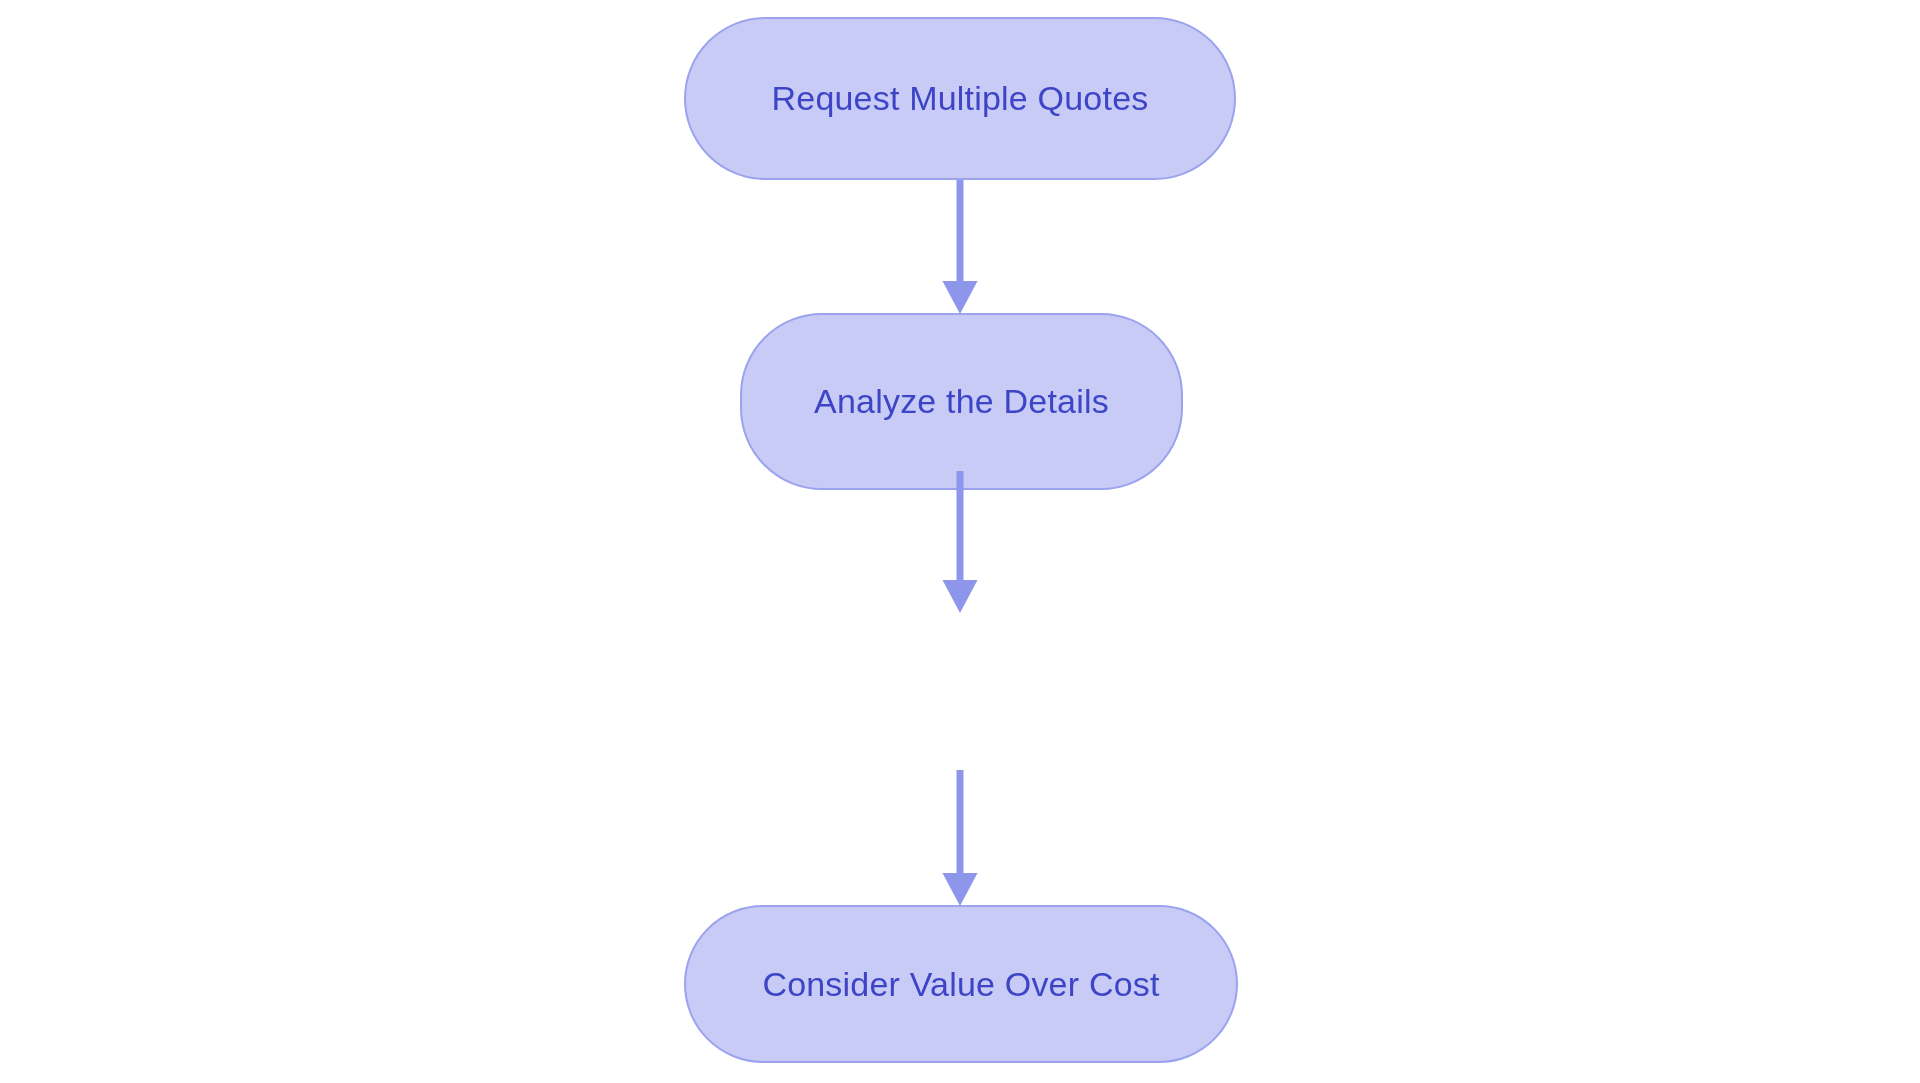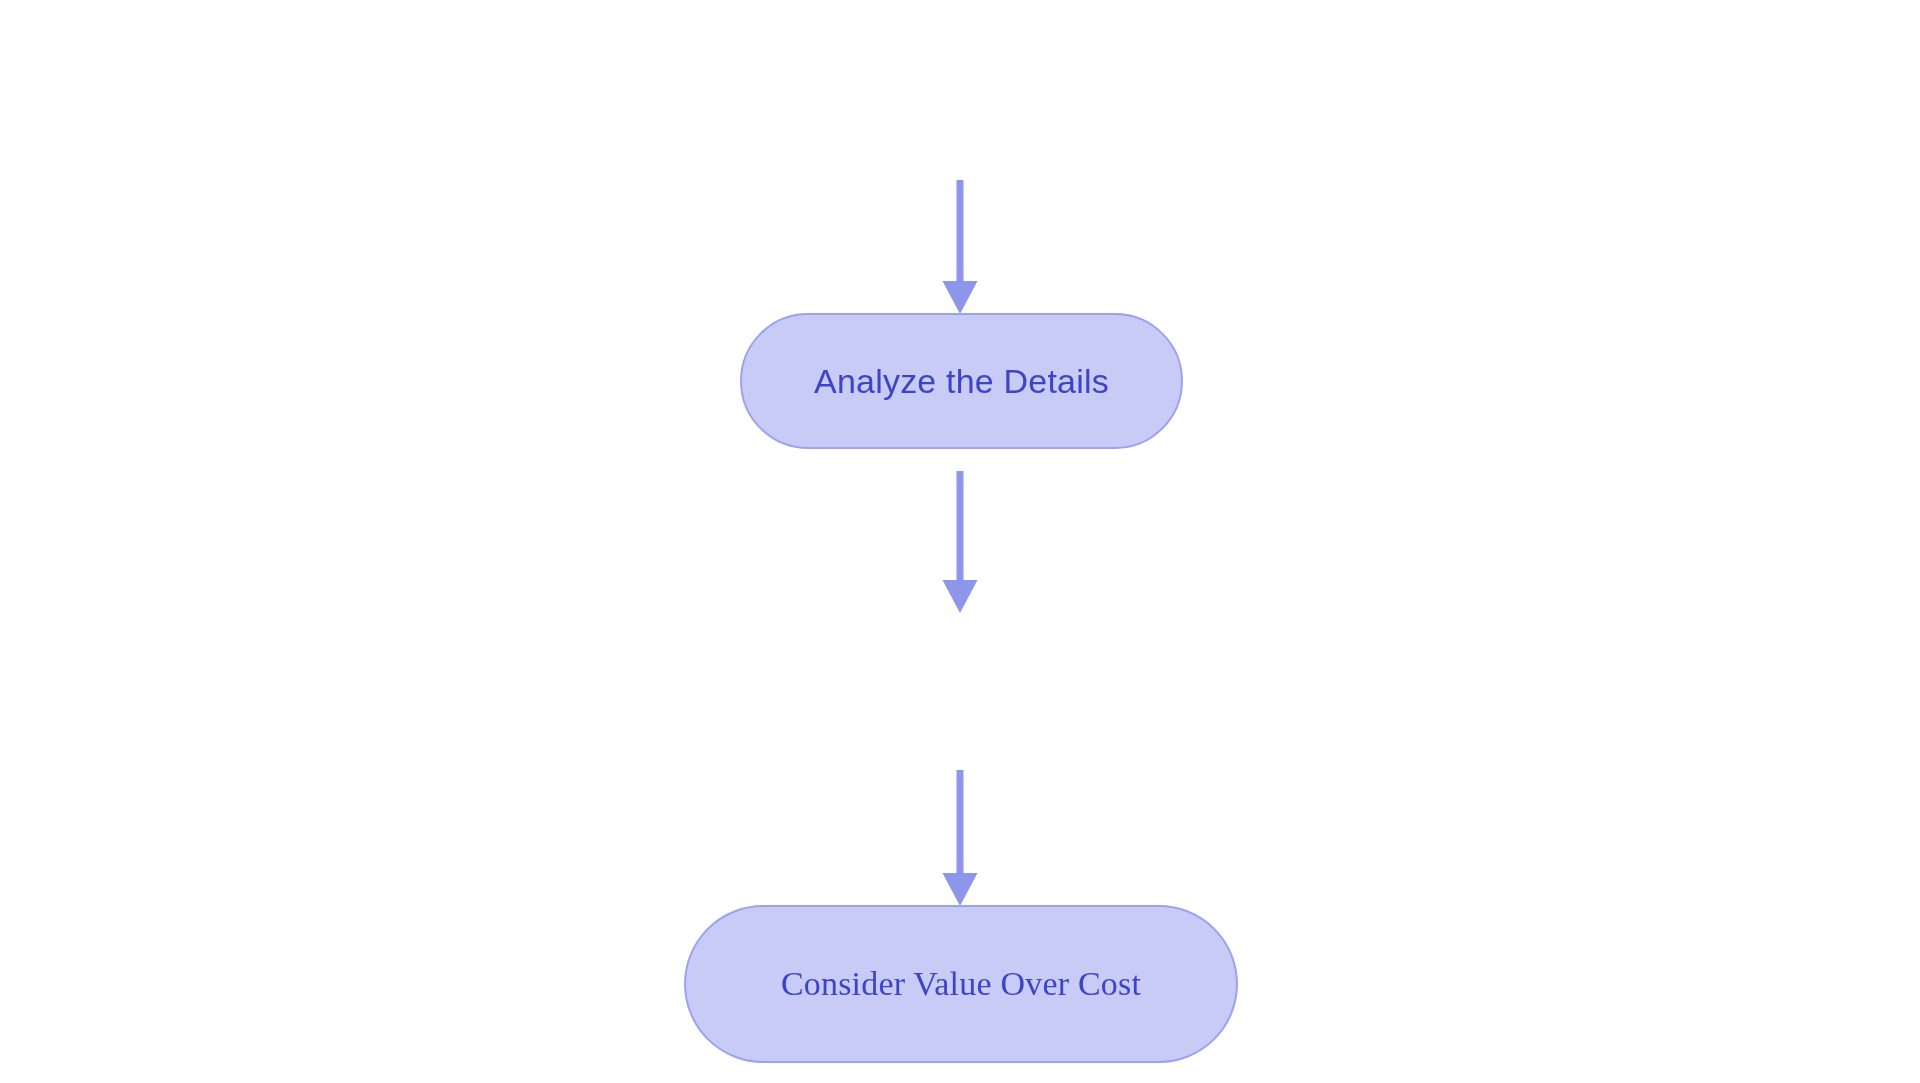--- a/index.html
+++ b/index.html
@@ -24,38 +24,41 @@
     display: flex;
     align-items: center;
     justify-content: center;
     color: #3d45c6;
     font-size: 34px;
     font-weight: 500;
     letter-spacing: 0.2px;
     text-align: center;
   }
   .node-1 { left: 684px; top: 17px;  width: 552px; height: 163px; }
-  .node-2 { left: 740px; top: 313px; width: 443px; height: 136px; }
+  .node-2 { left: 740px; top: 313px; width: 443px; height: 177px; }
   .node-3 { left: 722px; top: 612px; width: 475px; height: 159px; }
-  .node-4 { left: 684px; top: 905px; width: 554px; height: 158px; font-family: Liberation Serif, serif; }
+  .node-4 { left: 684px; top: 905px; width: 554px; height: 158px; }
   .edge {
     position: absolute;
     left: 940px; 
     width: 40px;
   }
   .edge-1 { top: 180px; height: 134px; }
   .edge-2 { top: 471px; height: 142px; }
   .edge-3 { top: 770px; height: 136px; }
   .edge svg { display: block; width: 100%; height: 100%; }
 </style>
 </head>
 <body>
 
 <div class="canvas">
 
+  <div class="node node-1">
+    <span>Request Multiple Quotes</span>
+  </div>
 
   <div class="edge edge-1">
     <svg viewBox="0 0 40 134" preserveAspectRatio="none" aria-hidden="true">
       <line x1="20" y1="0" x2="20" y2="106" stroke="#8d96ea" stroke-width="7"></line>
       <polygon points="2.5,101 37.5,101 20,134" fill="#8d96ea"></polygon>
     </svg>
   </div>
 
   <div class="node node-2">
     <span>Analyze the Details</span>

